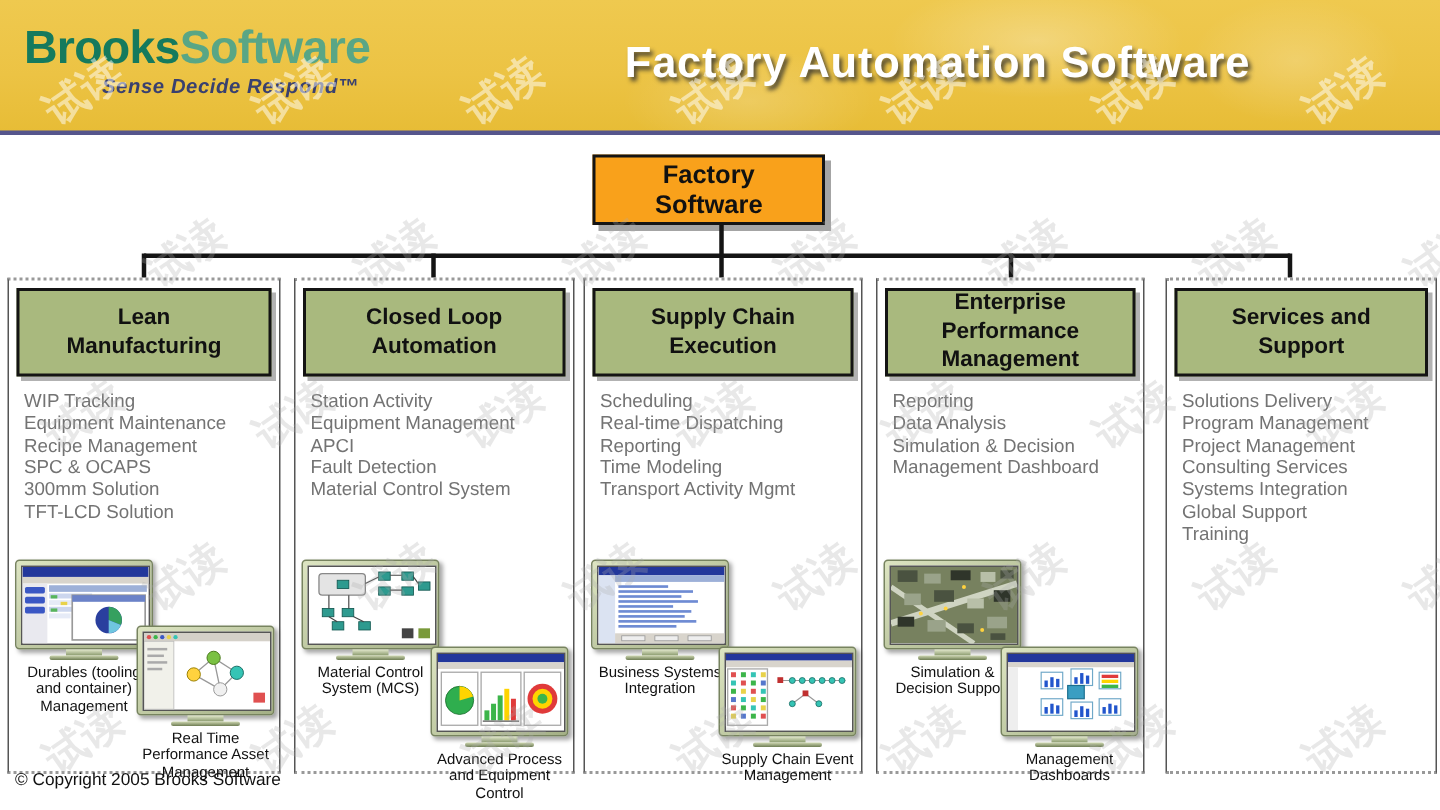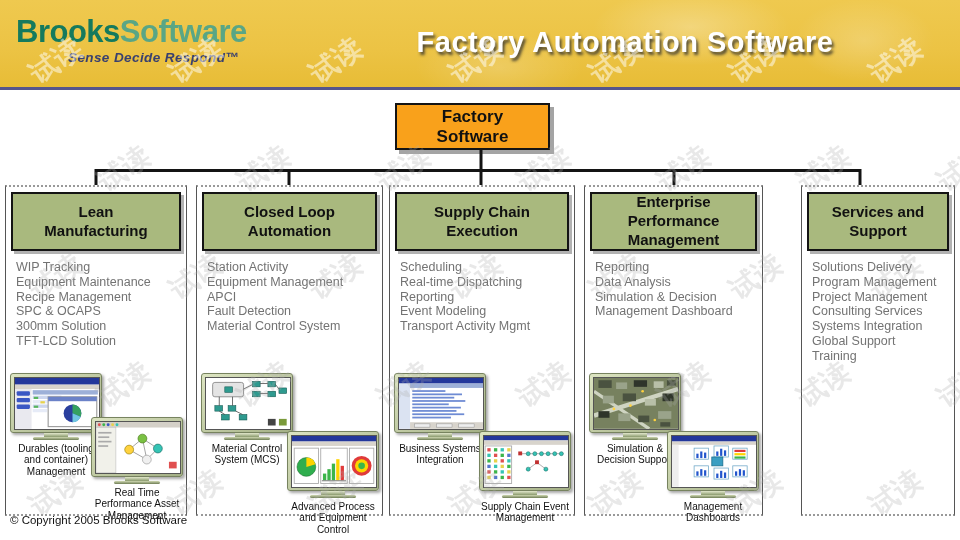--- a/index.html
+++ b/index.html
@@ -237,21 +237,21 @@
         </figure>
       </div>
       <div class="col col-2" style="left: 389px; width: 186px;">
         <div class="col-header">
           <span>Supply Chain Execution</span>
         </div>
         <ul class="col-list">
           <li>Scheduling</li>
           <li>Real-time Dispatching</li>
           <li>Reporting</li>
-          <li>Event Modeling</li>
+          <li>Time Modeling</li>
           <li>Transport Activity Mgmt</li>
         </ul>
         <figure class="shot shot-0">
           <div class="monitor">
             <svg viewBox="0 0 76 46">
               <rect width="76" height="46" fill="#fff"></rect>
               <rect width="76" height="5" fill="#23379b"></rect>
               <rect y="5" width="10" height="41" fill="#dbe3f2"></rect>
               <rect x="10" y="5" width="66" height="4" fill="#9db0d8"></rect>
               <g fill="#5577cc" opacity=".85">
@@ -411,21 +411,21 @@
               <rect x="56.5" y="15.5" width="10" height="2" fill="#ffd400"></rect>
               <rect x="56.5" y="18.5" width="10" height="2" fill="#3cb54a"></rect>
               <rect x="36" y="19" width="10" height="8" fill="#3a9ec2" stroke="#1b6e8e" stroke-width=".7"></rect>
             </svg>
           </div>
           <div class="stand"></div>
           <div class="mbase"></div>
           <figcaption class="shot-caption">Management Dashboards</figcaption>
         </figure>
       </div>
-      <div class="col col-4" style="left: 801px; width: 154px;">
+      <div class="col col-4" style="left: 777px; width: 181px;">
         <div class="col-header">
           <span>Services and Support</span>
         </div>
         <ul class="col-list">
           <li>Solutions Delivery</li>
           <li>Program Management</li>
           <li>Project Management</li>
           <li>Consulting Services</li>
           <li>Systems Integration</li>
           <li>Global Support</li>

